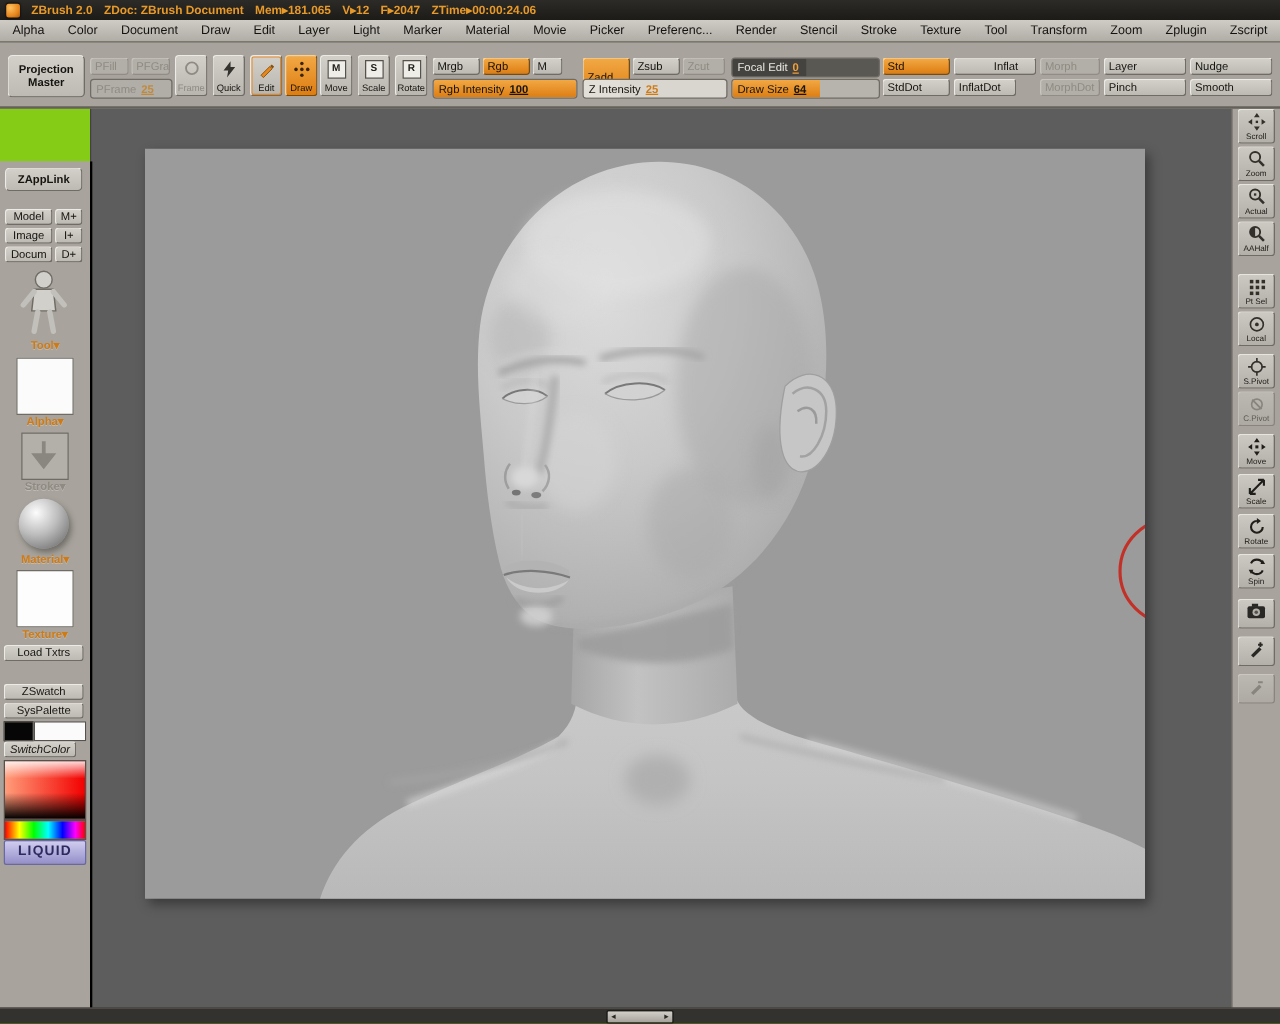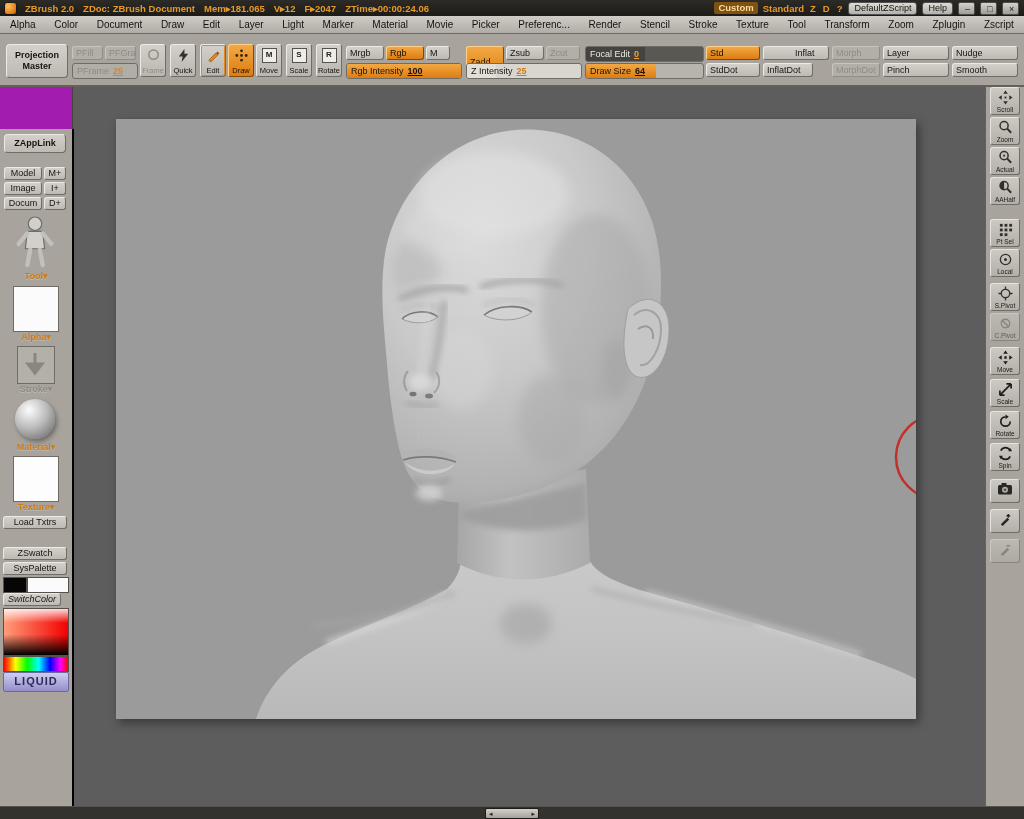--- a/index.html
+++ b/index.html
@@ -1,16 +1,16 @@
 <!DOCTYPE html>
 <html><head>
 <meta charset="utf-8">
 <style>
   html,body{margin:0;padding:0;background:#141413;}
-  #app{position:relative;width:1024px;height:819px;margin:0 auto;background:#a21caf;
+  #app{position:relative;width:1024px;height:819px;margin:0 auto;background:#84cc16;
        font-family:"Liberation Sans",sans-serif;overflow:hidden;}
 
   
   .titlebar{position:absolute;top:0;left:0;right:0;height:16px;z-index:30;
     background:linear-gradient(#2c2b27,#1c1b18);display:flex;align-items:center;gap:9px;
     padding:0 5px;color:#e89a28;font-size:9.5px;font-weight:bold;white-space:nowrap;}
   .logo{width:11px;height:11px;border-radius:2px;flex:none;
     background:radial-gradient(circle at 30% 30%,#ffc15e,#e8871e 60%,#a85a0e);box-shadow:0 0 2px #000;}
   .tb-right{margin-left:auto;display:flex;align-items:center;gap:5px;}
   .tb-chip{background:#7e5210;color:#ffd9a0;padding:0 4px;border-radius:2px;height:12px;line-height:12px;}
@@ -112,32 +112,20 @@
 <div id="app">
 
   <div class="titlebar">
     <div class="logo"></div>
     <span>ZBrush 2.0</span>
     <span>ZDoc: ZBrush Document</span>
     <span class="tb-stat">Mem▸181.065</span>
     <span class="tb-stat">V▸12</span>
     <span class="tb-stat">F▸2047</span>
     <span class="tb-stat">ZTime▸00:00:24.06</span>
-    <div class="tb-right">
-      <span class="tb-chip">Custom</span>
-      <span class="tb-flat">Standard</span>
-      <span class="tb-key">Z</span>
-      <span class="tb-key">D</span>
-      <span class="tb-key">?</span>
-      <button class="tb-btn">DefaultZScript</button>
-      <button class="tb-btn">Help</button>
-      <button class="win-btn">–</button>
-      <button class="win-btn">□</button>
-      <button class="win-btn">×</button>
-    </div>
   </div>
 
   <div class="menubar">
     <span class="menu-item">Alpha</span>
     <span class="menu-item">Color</span>
     <span class="menu-item">Document</span>
     <span class="menu-item">Draw</span>
     <span class="menu-item">Edit</span>
     <span class="menu-item">Layer</span>
     <span class="menu-item">Light</span>

